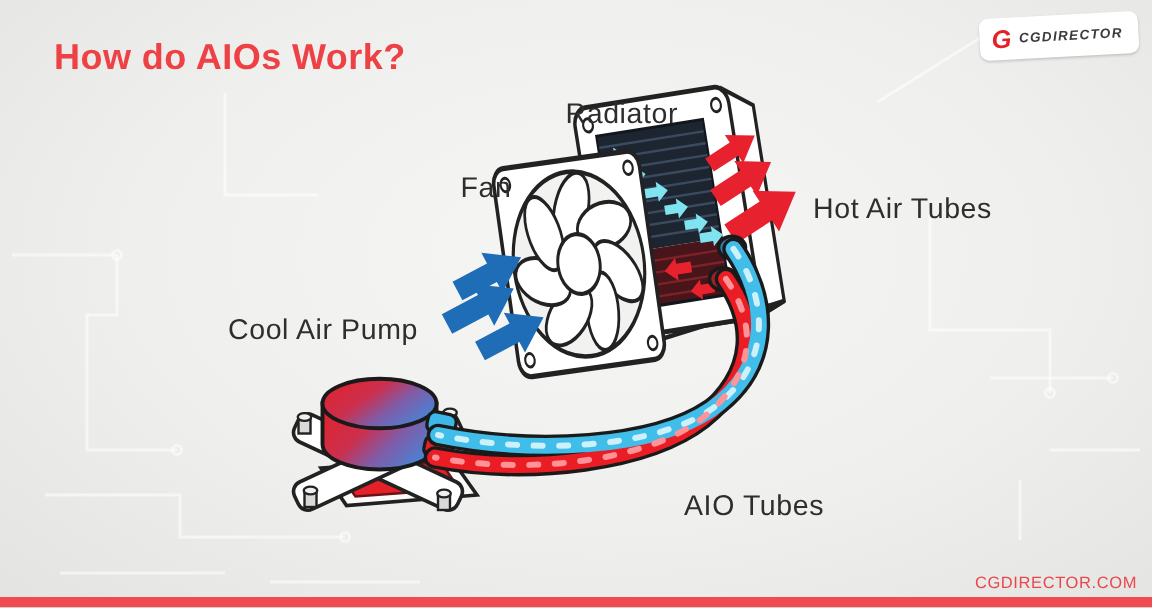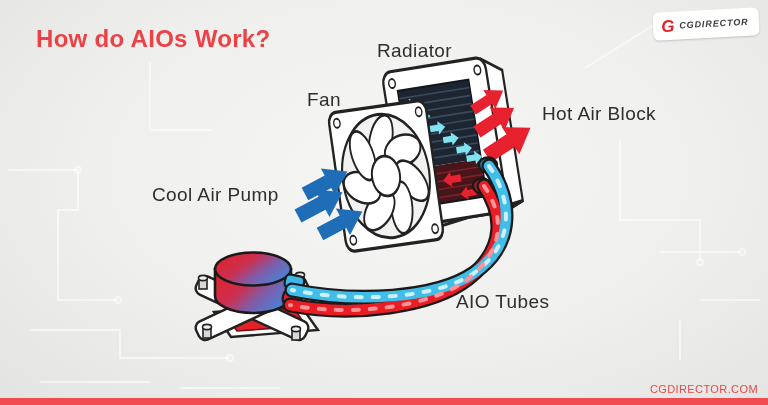--- a/index.html
+++ b/index.html
@@ -6,21 +6,21 @@
   *{box-sizing:border-box;}
   #stage{
     position:relative;width:768px;height:405px;overflow:hidden;
     background:radial-gradient(ellipse at 52% 42%, #f6f6f4 0%, #efefed 55%, #e3e3e1 100%);
     font-family:"Liberation Sans", sans-serif;
     padding-left:44px;
   }
   #artwork{position:absolute;left:0;top:0;width:768px;height:405px;}
   .lbl{
     position:absolute;color:#2e2e2e;font-size:19px;letter-spacing:.4px;
-    white-space:nowrap;font-weight:400;
+    white-space:nowrap;font-weight:400;margin-top:26px;
   }
   #title{
     position:absolute;left:36px;top:25px;font-size:24px;font-weight:bold;
     letter-spacing:.3px;color:#ee4146;white-space:nowrap;
   }
   #logo{
     position:absolute;right:9px;top:10px;height:28px;padding:0 10px 0 8px;
     background:#ffffff;border-radius:6px;display:flex;align-items:center;gap:5px;
     transform:rotate(-3deg);box-shadow:0 1px 2px rgba(0,0,0,.18);
   }
@@ -199,19 +199,19 @@
 
   <div id="title">How do AIOs Work?</div>
 
   <div id="logo">
     <span class="g">G</span>
     <span class="brand">CGDIRECTOR</span>
   </div>
 
   <div class="lbl" style="left:377px;top:40px">Radiator</div>
   <div class="lbl" style="left:307px;top:89px">Fan</div>
-  <div class="lbl" style="left:542px;top:103px">Hot Air Block</div>
+  <div class="lbl" style="left:542px;top:103px">Hot Air Tubes</div>
   <div class="lbl" style="left:152px;top:184px">Cool Air Pump</div>
-  <div class="lbl" style="left:456px;top:291px">AIO Tubes</div>
+  <div class="lbl" style="left:456px;top:301px">AIO Tubes</div>
 
   <div id="footer-url">CGDIRECTOR.COM</div>
   <div id="footer-bar"></div>
 </div>
 
 </body></html>

